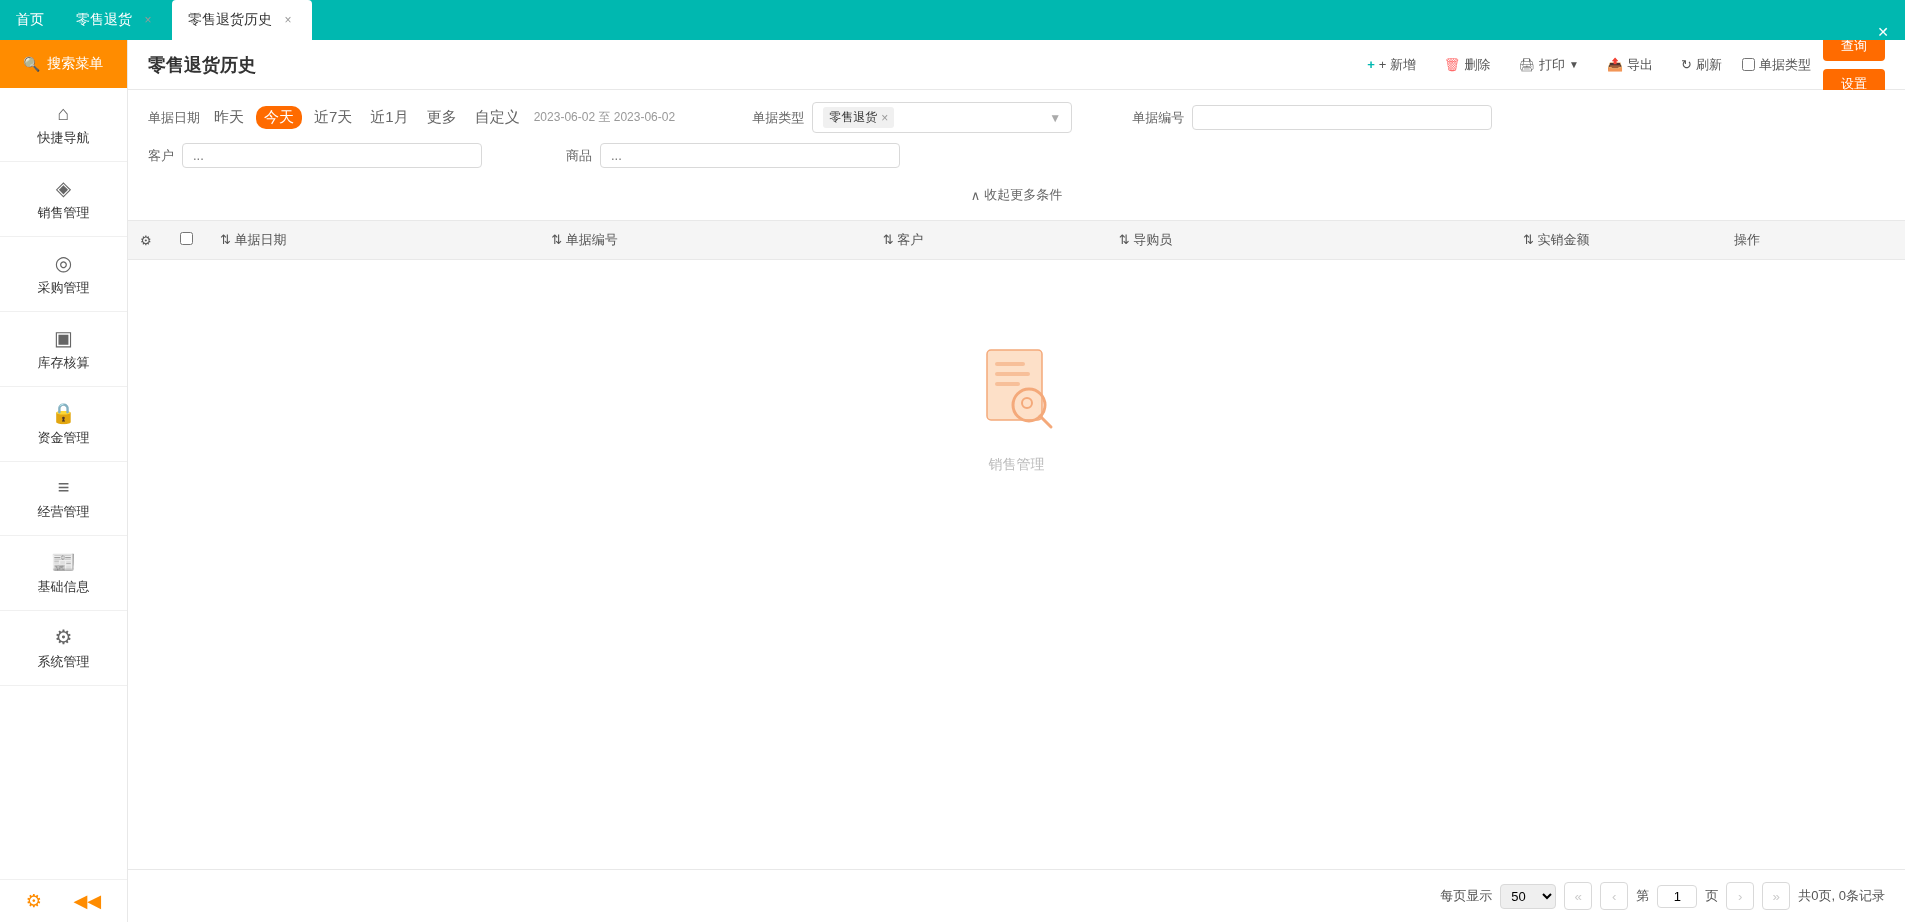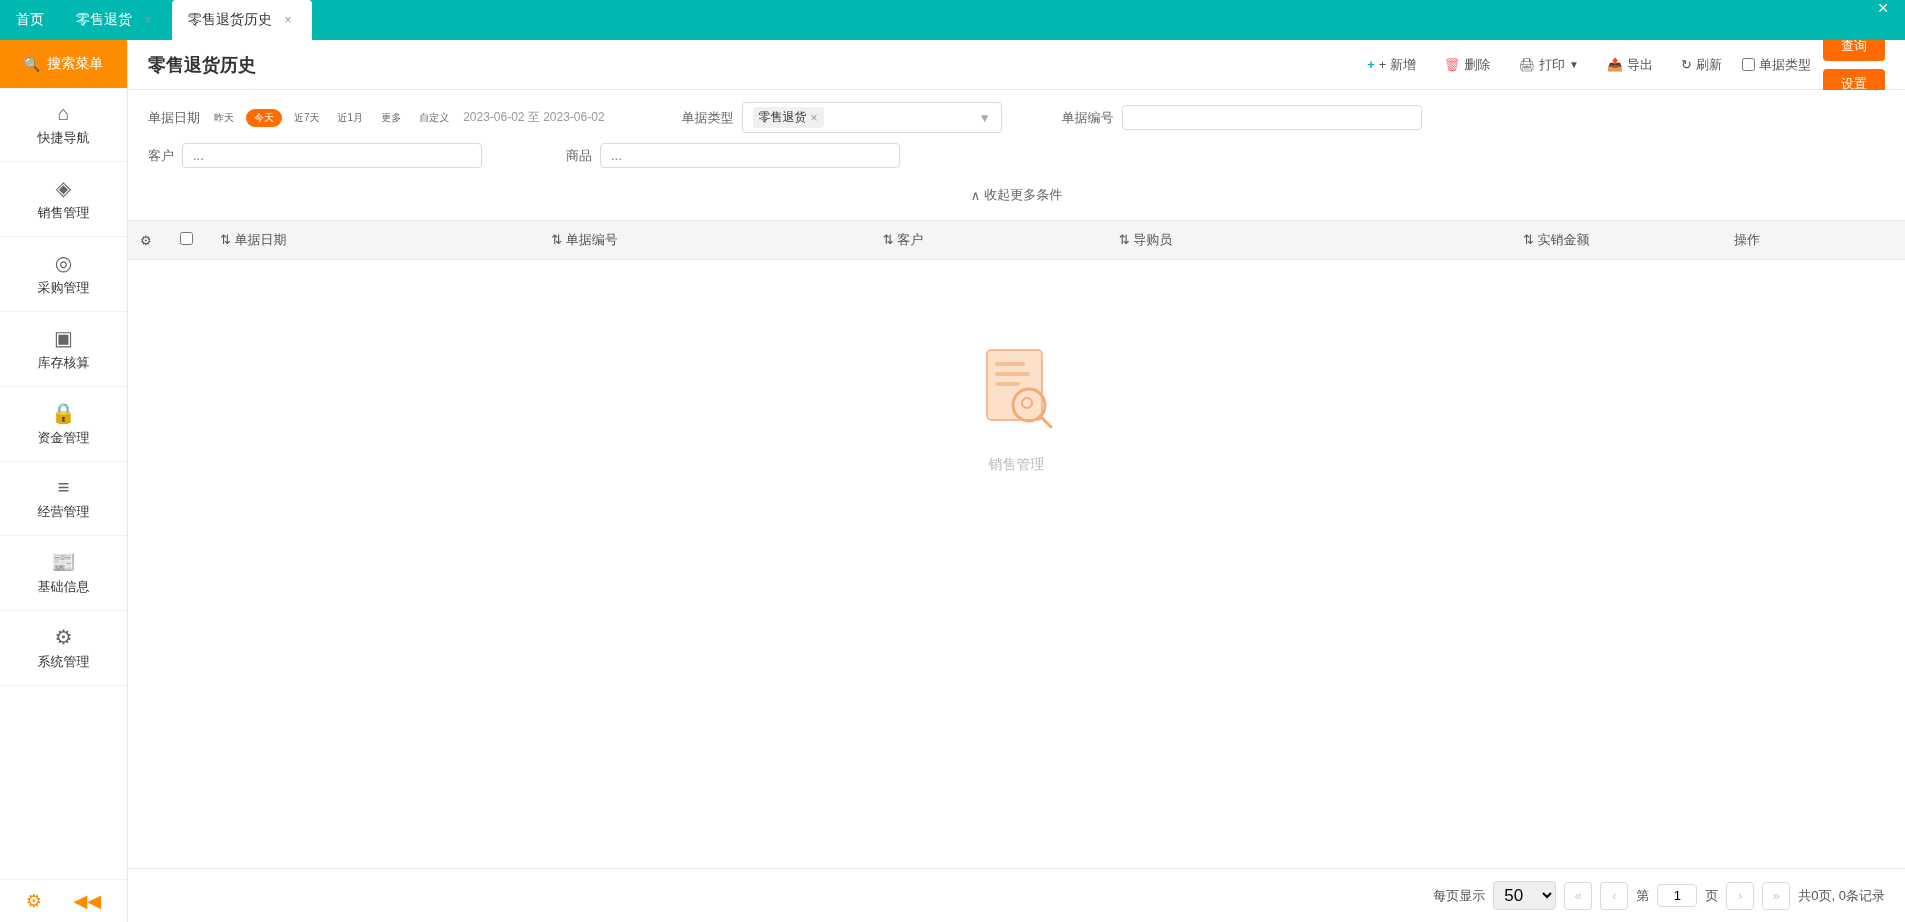--- a/index.html
+++ b/index.html
@@ -1,20 +1,20 @@
 <!DOCTYPE html>
 <html><head>
   <meta charset="utf-8">
   <style>
     * { box-sizing: border-box; margin: 0; padding: 0; font-family: 'Microsoft YaHei', Arial, sans-serif; }
     body { display: flex; flex-direction: column; height: 922px; width: 1905px; overflow: hidden; background: #f5f5f5; }
 
     
     .top-bar {
-      display: flex; align-items: flex-start; background: #00b8b0; height: 40px; padding: 0 0 0 0;
+      display: flex; align-items: flex-end; background: #00b8b0; height: 40px; padding: 0 0 0 0;
       flex-shrink: 0;
     }
     .top-bar-tabs { display: flex; align-items: center; flex: 1; }
     .top-tab {
       display: flex; align-items: center; padding: 0 16px; height: 40px; cursor: pointer;
       color: #fff; font-size: 14px; position: relative;
     }
     .top-tab.home { background: transparent; }
     .top-tab.active { background: #fff; color: #333; border-radius: 4px 4px 0 0; }
     .top-tab .tab-close {
@@ -75,21 +75,21 @@
     
     .filter-area {
       background: #fff; padding: 12px 20px 8px 20px; flex-shrink: 0;
       border-bottom: 1px solid #e8e8e8;
     }
     .filter-row { display: flex; align-items: center; margin-bottom: 10px; gap: 20px; flex-wrap: wrap; }
     .filter-item { display: flex; align-items: center; gap: 8px; }
     .filter-label { font-size: 13px; color: #666; white-space: nowrap; }
     .filter-date-group { display: flex; align-items: center; gap: 6px; flex-wrap: wrap; }
     .date-quick-btn {
-      font-size: 10px; color: #666; cursor: pointer; padding: 2px 6px; border-radius: 3px;
+      font-size: 15px; color: #666; cursor: pointer; padding: 2px 6px; border-radius: 3px;
     }
     .date-quick-btn.active { background: #ff6b00; color: #fff; border-radius: 10px; padding: 2px 8px; }
     .date-range { font-size: 12px; color: #999; }
     .filter-input {
       border: 1px solid #d9d9d9; border-radius: 4px; padding: 4px 10px; font-size: 13px;
       width: 200px; color: #333; outline: none; cursor: pointer;
     }
     .filter-select-wrapper {
       display: flex; align-items: center; border: 1px solid #d9d9d9; border-radius: 4px;
       padding: 4px 10px; font-size: 13px; color: #333; cursor: pointer; min-width: 200px;
@@ -127,21 +127,21 @@
     .empty-icon { width: 100px; height: 100px; margin-bottom: 16px; }
     .empty-text { font-size: 14px; color: #bbb; }
 
     
     .pagination {
       display: flex; align-items: center; justify-content: flex-end; padding: 12px 20px;
       background: #fff; border-top: 1px solid #e8e8e8; font-size: 13px; color: #555;
       flex-shrink: 0; gap: 8px;
     }
     .pagination-select {
-      border: 1px solid #d9d9d9; border-radius: 4px; padding: 3px 6px; font-size: 17px;
+      border: 1px solid #d9d9d9; border-radius: 4px; padding: 3px 6px; font-size: 13px;
     }
     .pagination-btn {
       width: 28px; height: 28px; display: inline-flex; align-items: center; justify-content: center;
       border: 1px solid #d9d9d9; border-radius: 4px; cursor: pointer; color: #555;
       background: #fff;
     }
     .pagination-btn.disabled { color: #ccc; cursor: not-allowed; }
     .pagination-input {
       width: 40px; border: 1px solid #d9d9d9; border-radius: 4px; padding: 3px 6px;
       font-size: 13px; text-align: center;

